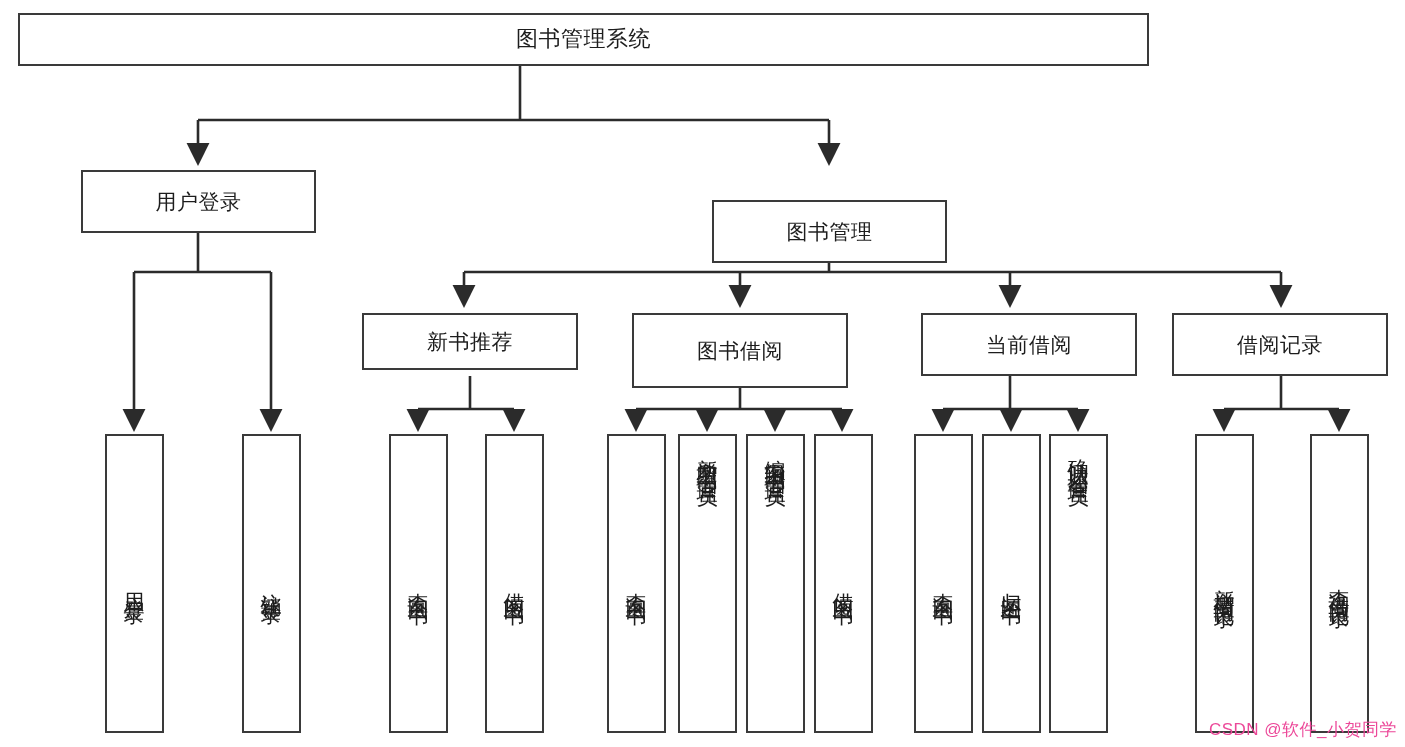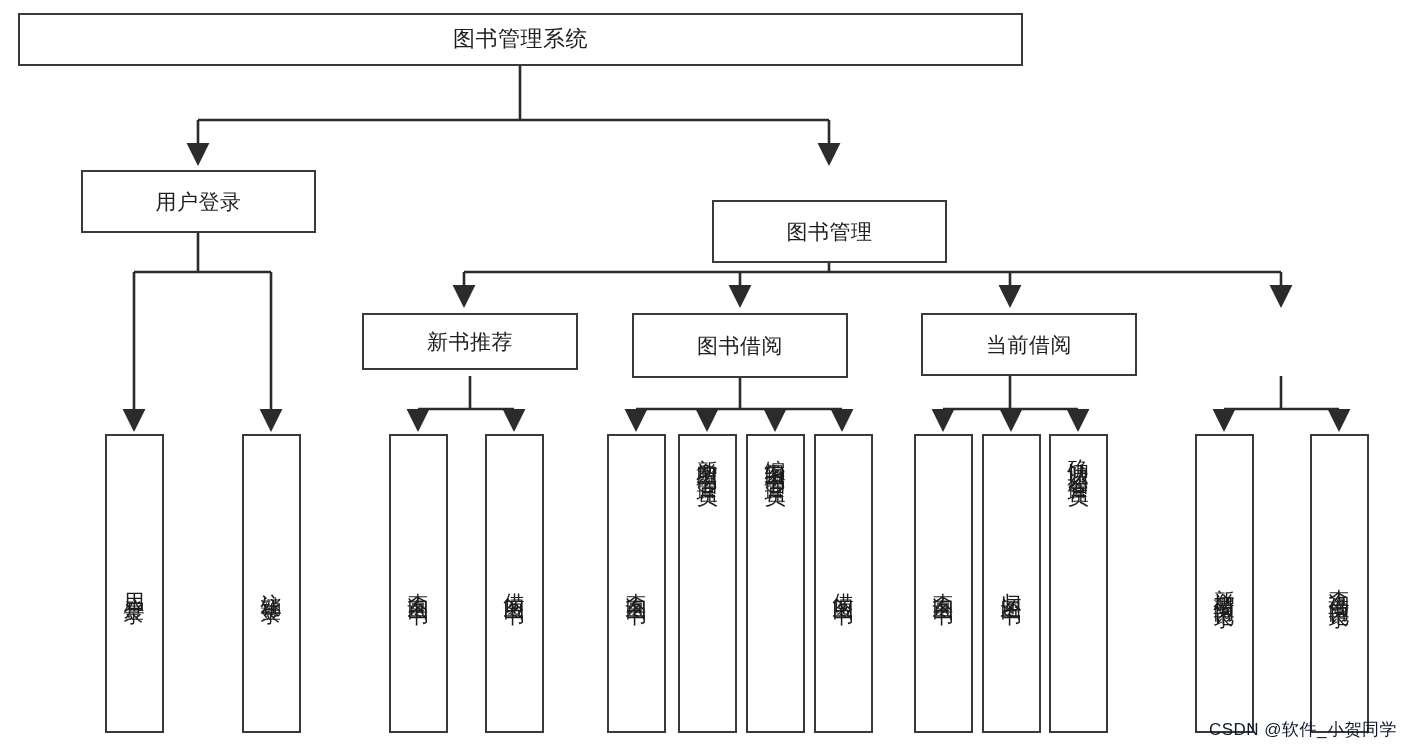--- a/index.html
+++ b/index.html
@@ -66,21 +66,21 @@
   
   .node.v.center {
     align-items: center;
     padding-top: 0;
   }
   .watermark {
     position: absolute;
     right: 8px;
     bottom: 6px;
     font-size: 17px;
-    color: #0f172a;
+    color: #ec4899;
     letter-spacing: 0.5px;
     z-index: 3;
     white-space: nowrap;
   }
 </style>
 </head>
 <body>
 
 <div id="canvas">
 
@@ -127,44 +127,47 @@
       <path d="M 1011 409 L 1011 428" marker-end="url(#arrow)"></path>
       <path d="M 1078 409 L 1078 428" marker-end="url(#arrow)"></path>
 
       <path d="M 1281 376 L 1281 409"></path>
       <path d="M 1224 409 L 1339 409"></path>
       <path d="M 1224 409 L 1224 428" marker-end="url(#arrow)"></path>
       <path d="M 1339 409 L 1339 428" marker-end="url(#arrow)"></path>
     </g>
   </svg>
 
-  <div class="node h root" style="left:18px; top:13px; width:1005px; height:53px;">
+  <div class="node h root" style="left:18px; top:13px; width:1131px; height:53px;">
     <span class="label">图书管理系统</span>
   </div>
 
   <div class="node h" style="left:81px; top:170px; width:235px; height:63px;">
     <span class="label">用户登录</span>
   </div>
 
   <div class="node h" style="left:712px; top:170px; width:235px; height:63px;margin-top:30px;">
     <span class="label">图书管理</span>
   </div>
 
   <div class="node h" style="left:362px; top:313px; width:216px; height:57px;">
     <span class="label">新书推荐</span>
   </div>
 
-  <div class="node h" style="left:632px; top:313px; width:216px; height:65px;">
+  <div class="node h" style="left:632px; top:313px; width:216px; height:75px;">
     <span class="label">图书借阅</span>
   </div>
 
   <div class="node h" style="left:921px; top:313px; width:216px; height:63px;justify-content:center;">
     <span class="label">当前借阅</span>
   </div>
 
+  <div class="node h" style="left:1172px; top:313px; width:216px; height:63px;">
+    <span class="label">借阅记录</span>
+  </div>
 
   <div class="node v center" style="left:105px; top:434px; width:59px; height:299px;">
     <span class="label">用户登录</span>
   </div>
 
   <div class="node v center" style="left:242px; top:434px; width:59px; height:299px;">
     <span class="label">注销登录</span>
   </div>
 
   <div class="node v center" style="left:389px; top:434px; width:59px; height:299px;">

